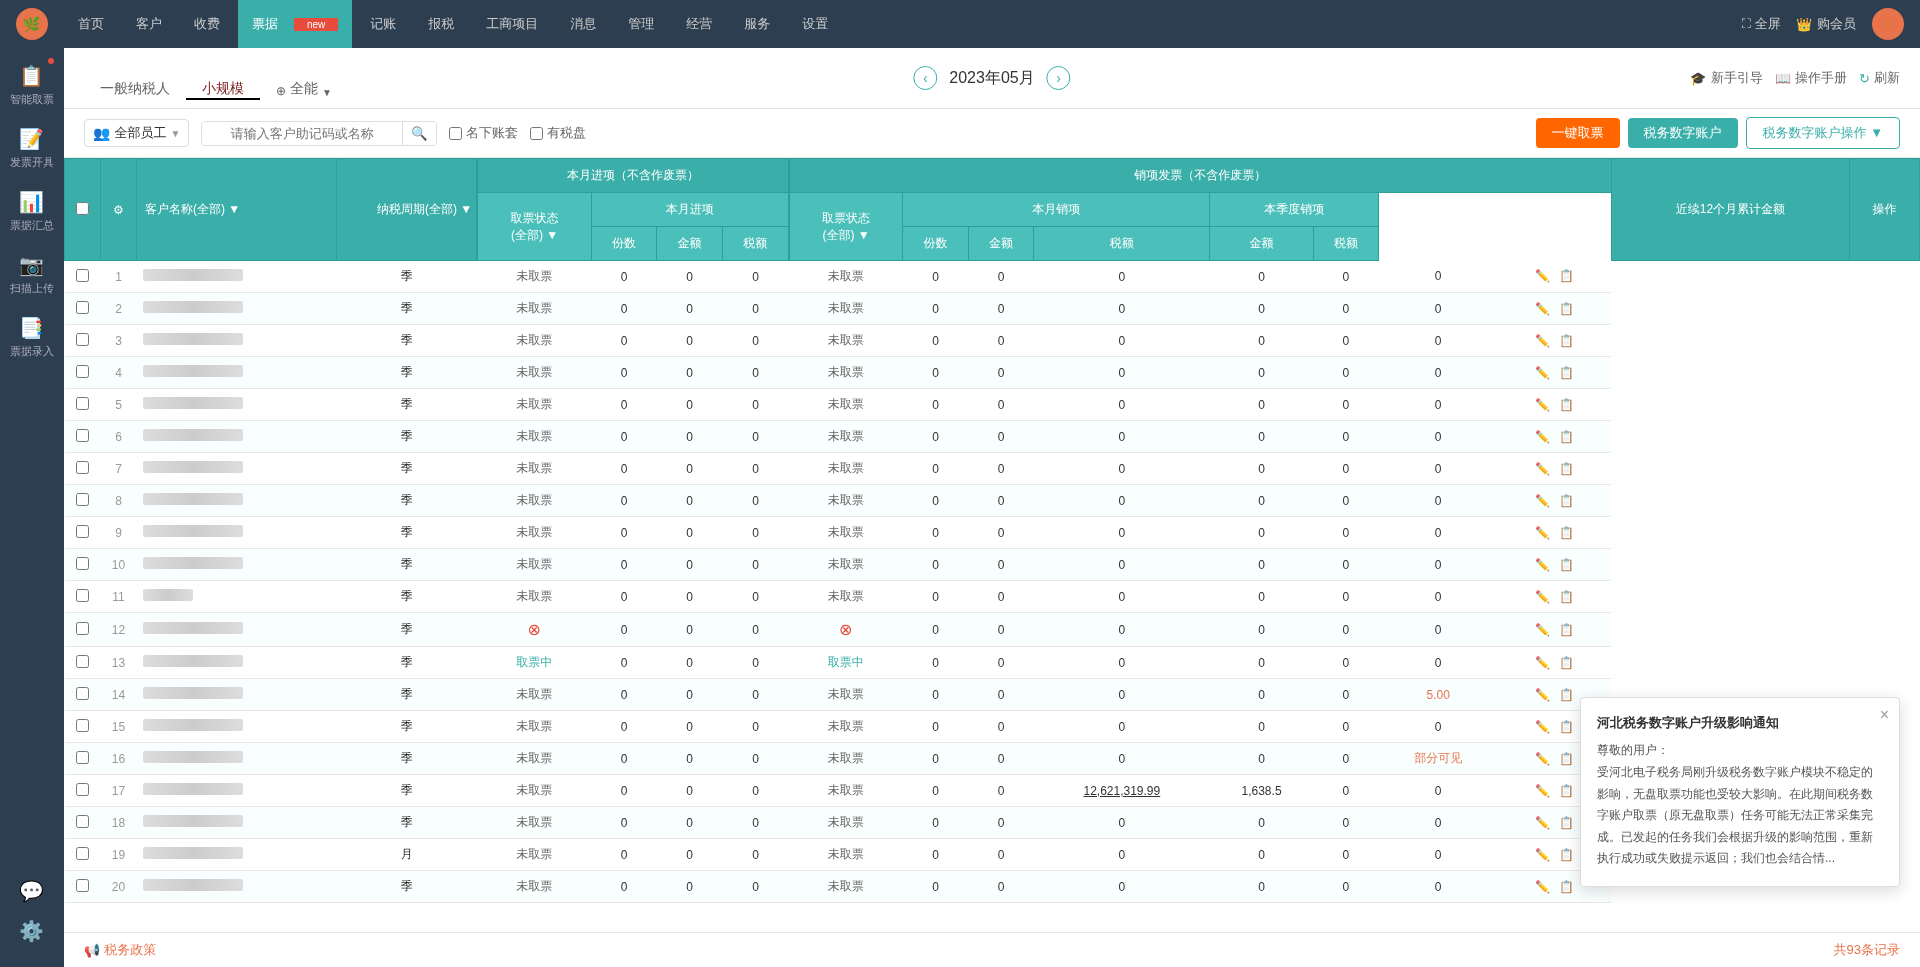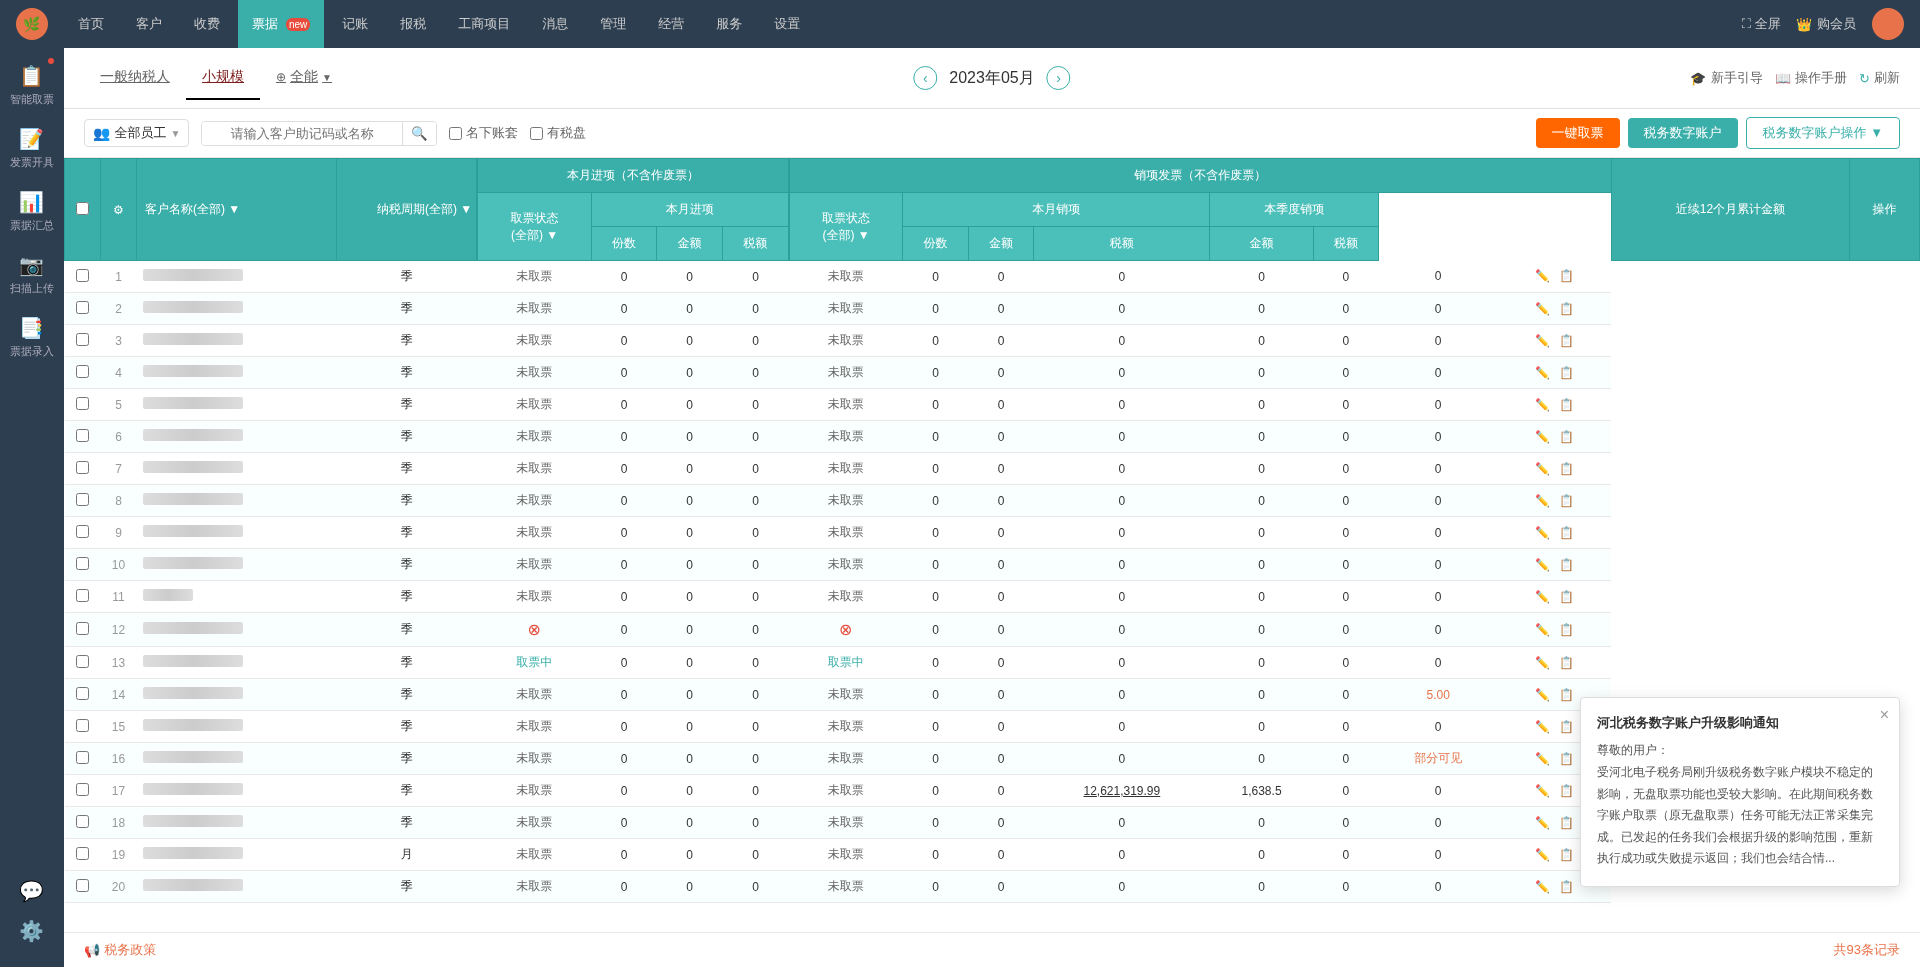--- a/index.html
+++ b/index.html
@@ -7,36 +7,36 @@
 
     
     .top-nav {
       display: flex; align-items: center; background: #2d3e50; height: 48px; padding: 0 16px;
       color: #ccc; gap: 4px;
     }
     .top-nav .logo { width: 32px; height: 32px; margin-right: 12px; }
     .logo-icon { width: 32px; height: 32px; background: #e8734a; border-radius: 50%; display: flex; align-items: center; justify-content: center; color: white; font-size: 14px; }
     .nav-item { padding: 0 14px; height: 48px; display: flex; align-items: center; color: #ccc; cursor: pointer; font-size: 13px; white-space: nowrap; }
     .nav-item.active { background: #3aafa9; color: white; }
-    .nav-item .new-badge { background: #e74c3c; color: white; font-size: 10px; padding: 1px 3px; border-radius: 6px; margin-left: 8px; }
+    .nav-item .new-badge { background: #e74c3c; color: white; font-size: 10px; padding: 1px 13px; border-radius: 0; margin-left: 16px; }
     .nav-right { margin-left: auto; display: flex; align-items: center; gap: 16px; color: #ccc; font-size: 13px; }
     .nav-right-item { display: flex; align-items: center; gap: 4px; cursor: pointer; }
     .avatar { width: 32px; height: 32px; background: #e8734a; border-radius: 50%; }
 
     
     .layout { display: flex; height: calc(967px - 48px); }
     .sidebar { width: 64px; background: #2d3e50; display: flex; flex-direction: column; align-items: center; padding-top: 8px; gap: 4px; }
     .sidebar-item { display: flex; flex-direction: column; align-items: center; width: 60px; padding: 8px 4px; cursor: pointer; color: #aab; font-size: 11px; gap: 4px; border-radius: 4px; }
     .sidebar-icon { font-size: 20px; }
     .sidebar-item .new-dot { width: 6px; height: 6px; background: #e74c3c; border-radius: 50%; position: absolute; top: 2px; right: 8px; }
     .sidebar-item { position: relative; }
 
     
     .main-content { flex: 1; display: flex; flex-direction: column; background: #f0f2f5; overflow: hidden; }
-    .sub-nav-item { padding: 0 16px; height: 44px; display: flex; align-items: center; cursor: pointer; color: #666; font-size: 14px; border-bottom: 2px solid transparent; text-decoration: underline; }
+    .sub-nav-item { padding: 0 16px; height: 44px; display: flex; align-items: flex-end; cursor: pointer; color: #666; font-size: 14px; border-bottom: 2px solid transparent; }
     .sub-nav-item.active { color: #7f1d1d; border-bottom: 2px solid #000000; font-weight: 500; }
     .toolbar-row { position: relative; display: flex; align-items: center; padding: 8px 20px; background: white; border-bottom: 1px solid #e0e0e0; }
     .month-section { position: absolute; left: 50%; transform: translateX(-50%); display: flex; align-items: center; gap: 12px; }
     .month-btn { width: 24px; height: 24px; border-radius: 50%; border: 1px solid #3aafa9; color: #3aafa9; display: flex; align-items: center; justify-content: center; cursor: pointer; font-size: 14px; }
     .month-text { font-size: 16px; font-weight: 500; color: #333; }
     .right-actions { margin-left: auto; display: flex; align-items: center; gap: 12px; font-size: 13px; color: #666; }
     .right-actions .action-link { display: flex; align-items: center; gap: 4px; cursor: pointer; color: #666; }
     .refresh-icon { color: #3aafa9; }
 
     

